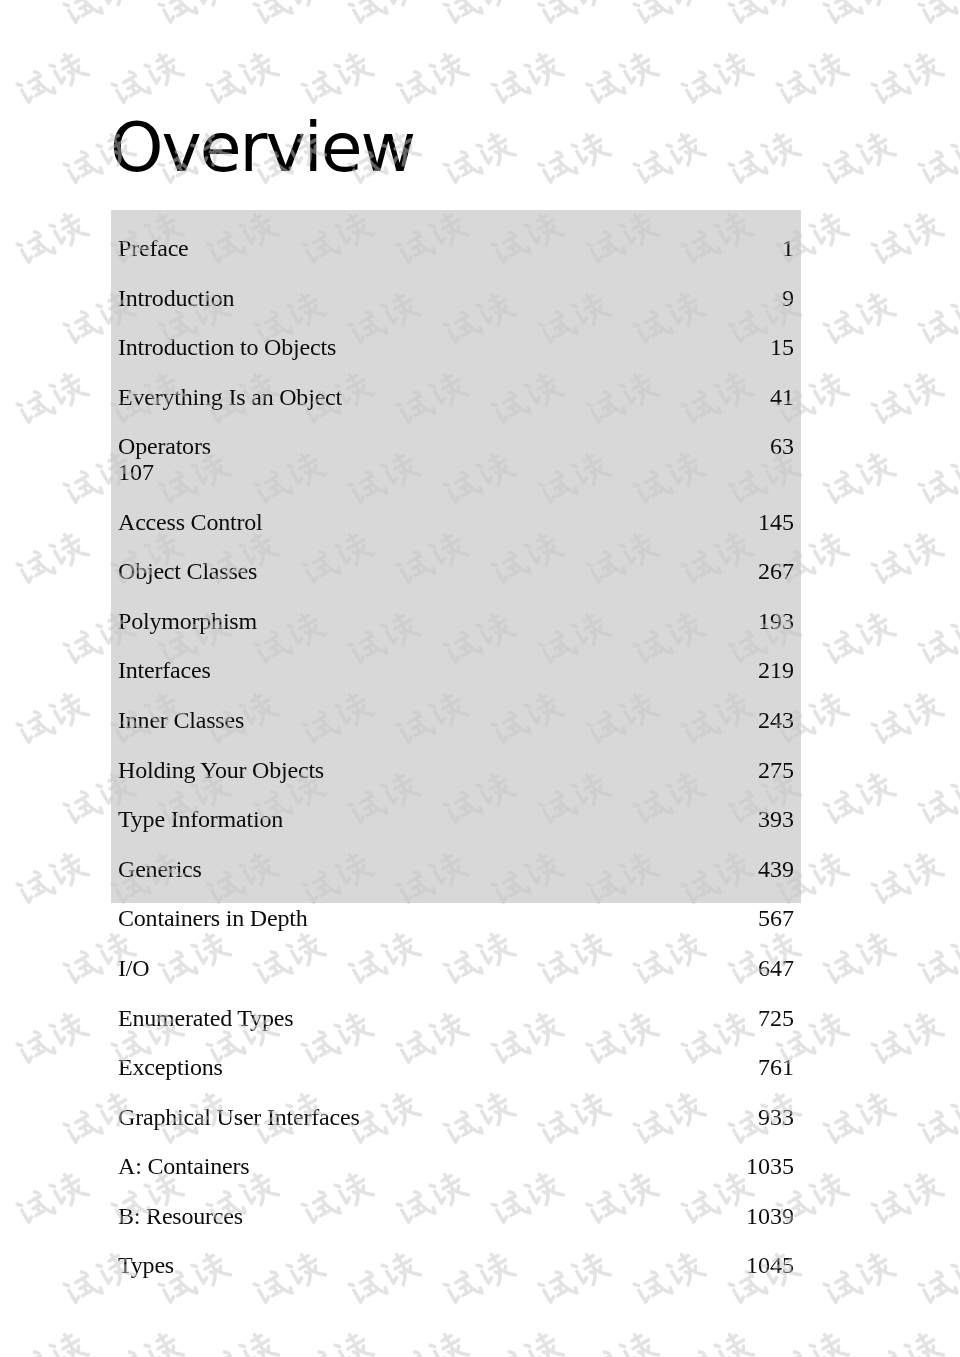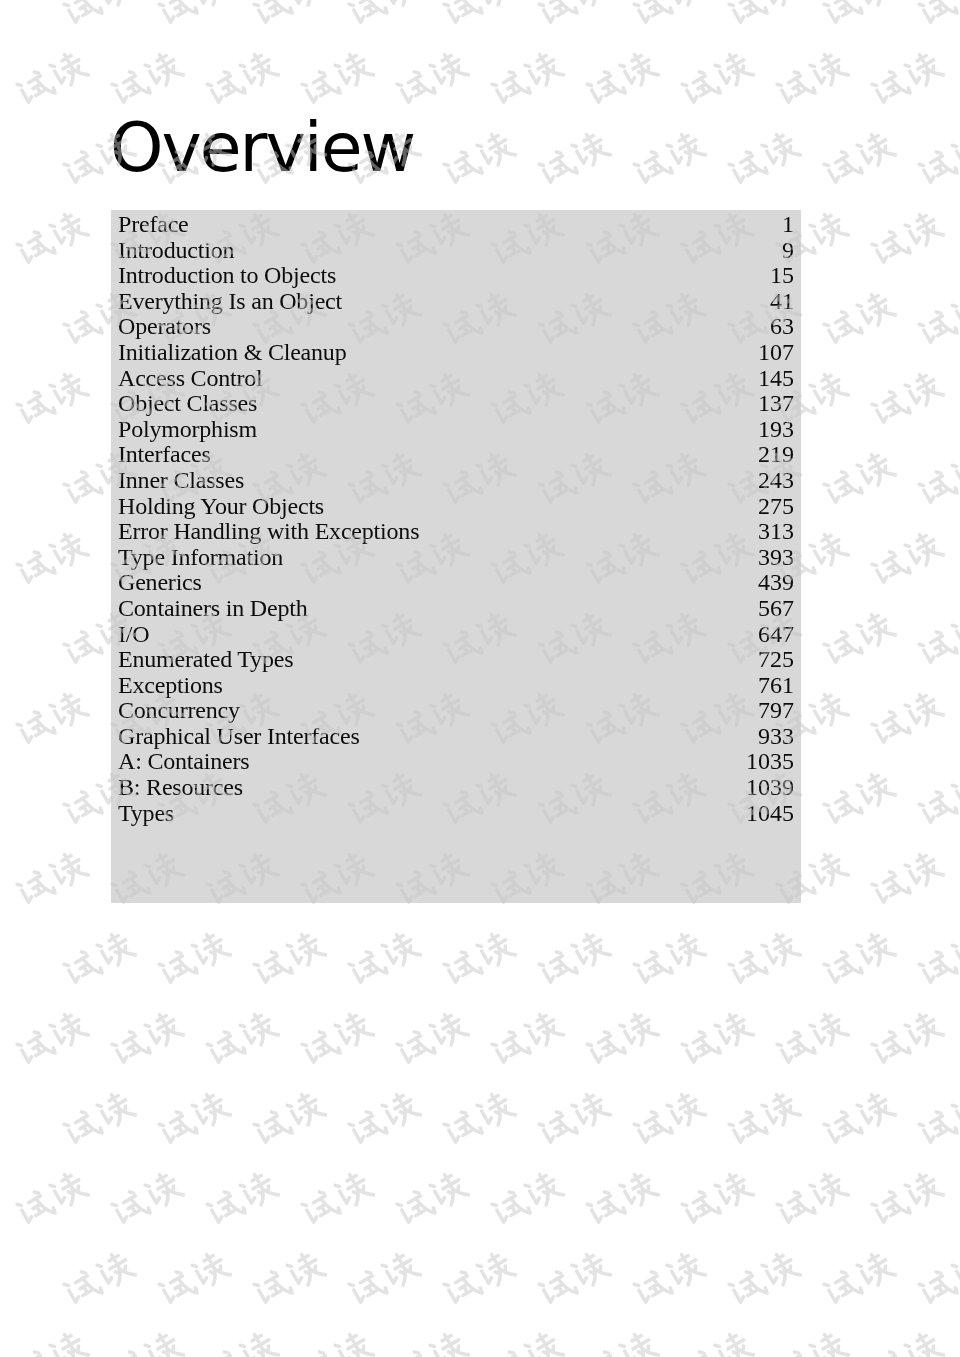--- a/index.html
+++ b/index.html
@@ -31,21 +31,21 @@
   }
   .toc-row{
     display:flex;
     justify-content:space-between;
     align-items:baseline;
     line-height:25.6px;
     font-size:24px;
     color:#0d0d0d;
     white-space:nowrap;
   }
-  .toc-entry-title{letter-spacing:-0.2px;}
+  .toc-entry-title{letter-spacing:-0.2px;margin-top:24px;}
   .toc-entry-page{text-align:right;}
   
   .watermark-layer{
     position:absolute;
     left:0;top:0;width:960px;height:1357px;
     pointer-events:none;
     z-index:10;
     opacity:0.48;
   }
   .wm{
@@ -110,52 +110,47 @@
     </div>
     <div class="toc-row">
       <span class="toc-entry-title">Everything Is an Object</span>
       <span class="toc-entry-page">41</span>
     </div>
     <div class="toc-row">
       <span class="toc-entry-title">Operators</span>
       <span class="toc-entry-page">63</span>
     </div>
     <div class="toc-row">
-      <span class="toc-entry-title">Initialization &amp; Cleanup</span>
       <span class="toc-entry-page">107</span>
     </div>
     <div class="toc-row">
       <span class="toc-entry-title">Access Control</span>
       <span class="toc-entry-page">145</span>
     </div>
     <div class="toc-row">
       <span class="toc-entry-title">Object Classes</span>
-      <span class="toc-entry-page">137</span>
+      <span class="toc-entry-page">267</span>
     </div>
     <div class="toc-row">
       <span class="toc-entry-title">Polymorphism</span>
       <span class="toc-entry-page">193</span>
     </div>
     <div class="toc-row">
       <span class="toc-entry-title">Interfaces</span>
       <span class="toc-entry-page">219</span>
     </div>
     <div class="toc-row">
       <span class="toc-entry-title">Inner Classes</span>
       <span class="toc-entry-page">243</span>
     </div>
     <div class="toc-row">
       <span class="toc-entry-title">Holding Your Objects</span>
       <span class="toc-entry-page">275</span>
     </div>
     <div class="toc-row">
-      <span class="toc-entry-title">Error Handling with Exceptions</span>
-      <span class="toc-entry-page">313</span>
-    </div>
-    <div class="toc-row">
       <span class="toc-entry-title">Type Information</span>
       <span class="toc-entry-page">393</span>
     </div>
     <div class="toc-row">
       <span class="toc-entry-title">Generics</span>
       <span class="toc-entry-page">439</span>
     </div>
     <div class="toc-row">
       <span class="toc-entry-title">Containers in Depth</span>
       <span class="toc-entry-page">567</span>
@@ -164,24 +159,20 @@
       <span class="toc-entry-title">I/O</span>
       <span class="toc-entry-page">647</span>
     </div>
     <div class="toc-row">
       <span class="toc-entry-title">Enumerated Types</span>
       <span class="toc-entry-page">725</span>
     </div>
     <div class="toc-row">
       <span class="toc-entry-title">Exceptions</span>
       <span class="toc-entry-page">761</span>
-    </div>
-    <div class="toc-row">
-      <span class="toc-entry-title">Concurrency</span>
-      <span class="toc-entry-page">797</span>
     </div>
     <div class="toc-row">
       <span class="toc-entry-title">Graphical User Interfaces</span>
       <span class="toc-entry-page">933</span>
     </div>
     <div class="toc-row">
       <span class="toc-entry-title">A: Containers</span>
       <span class="toc-entry-page">1035</span>
     </div>
     <div class="toc-row">

